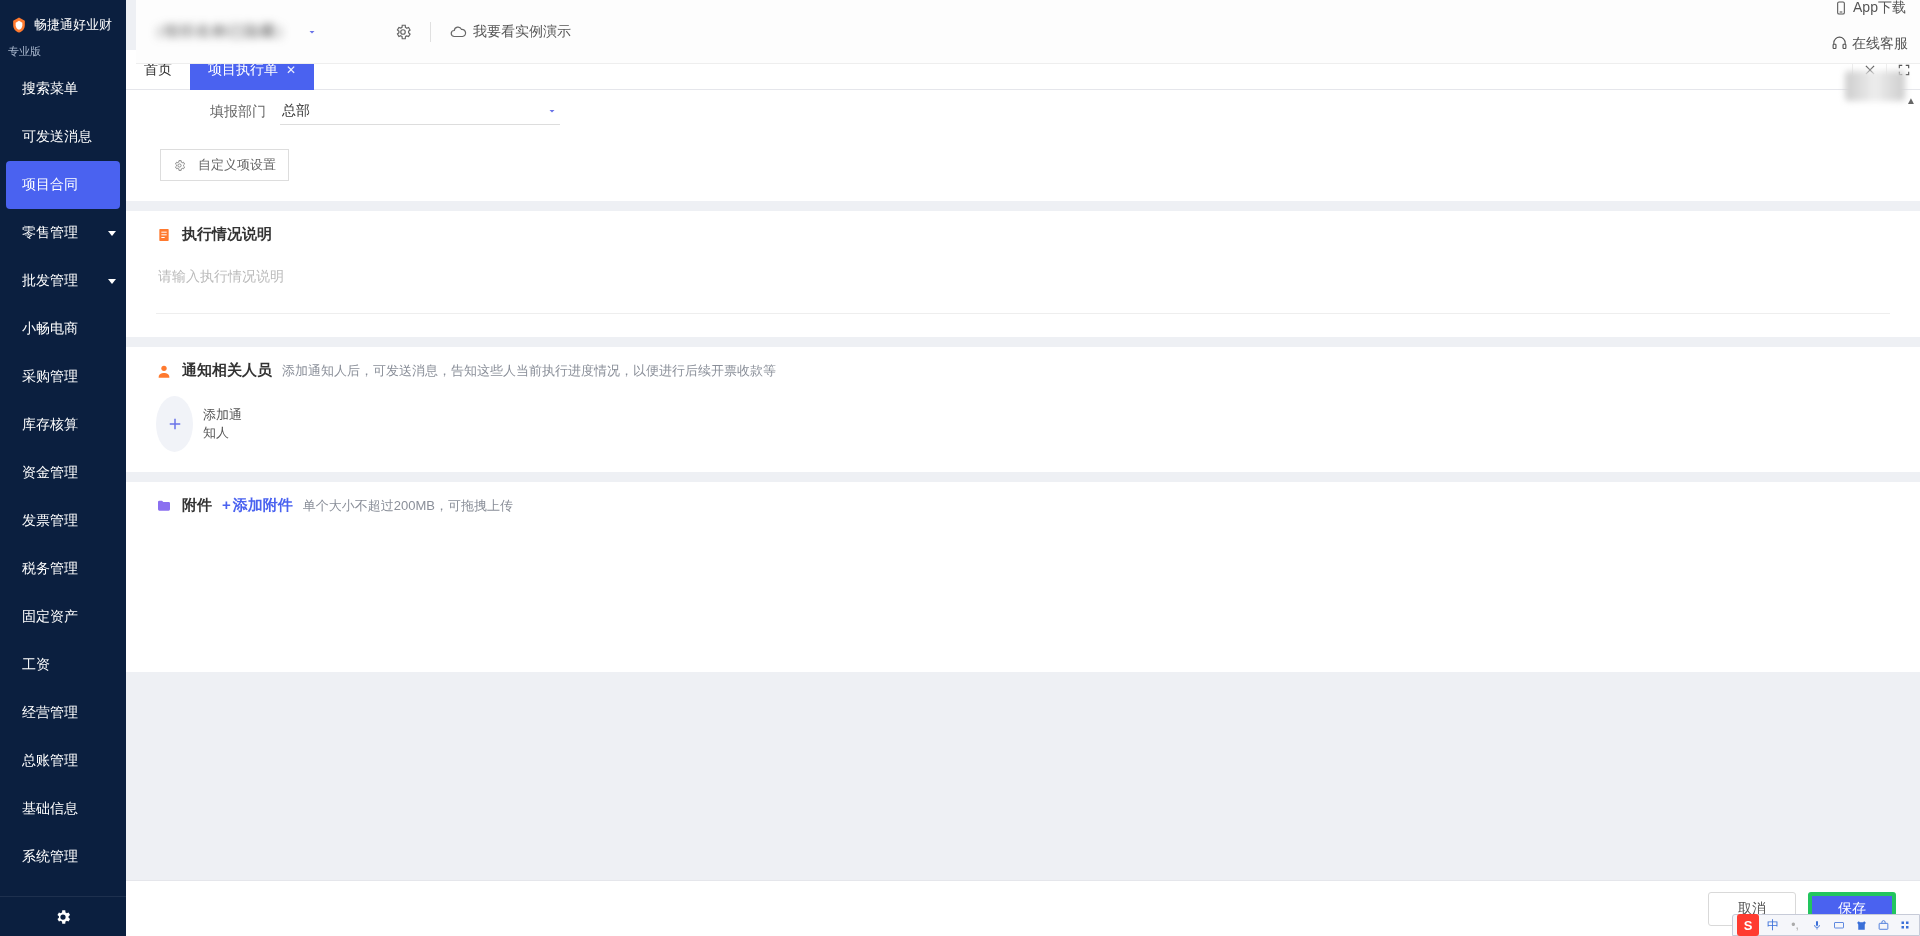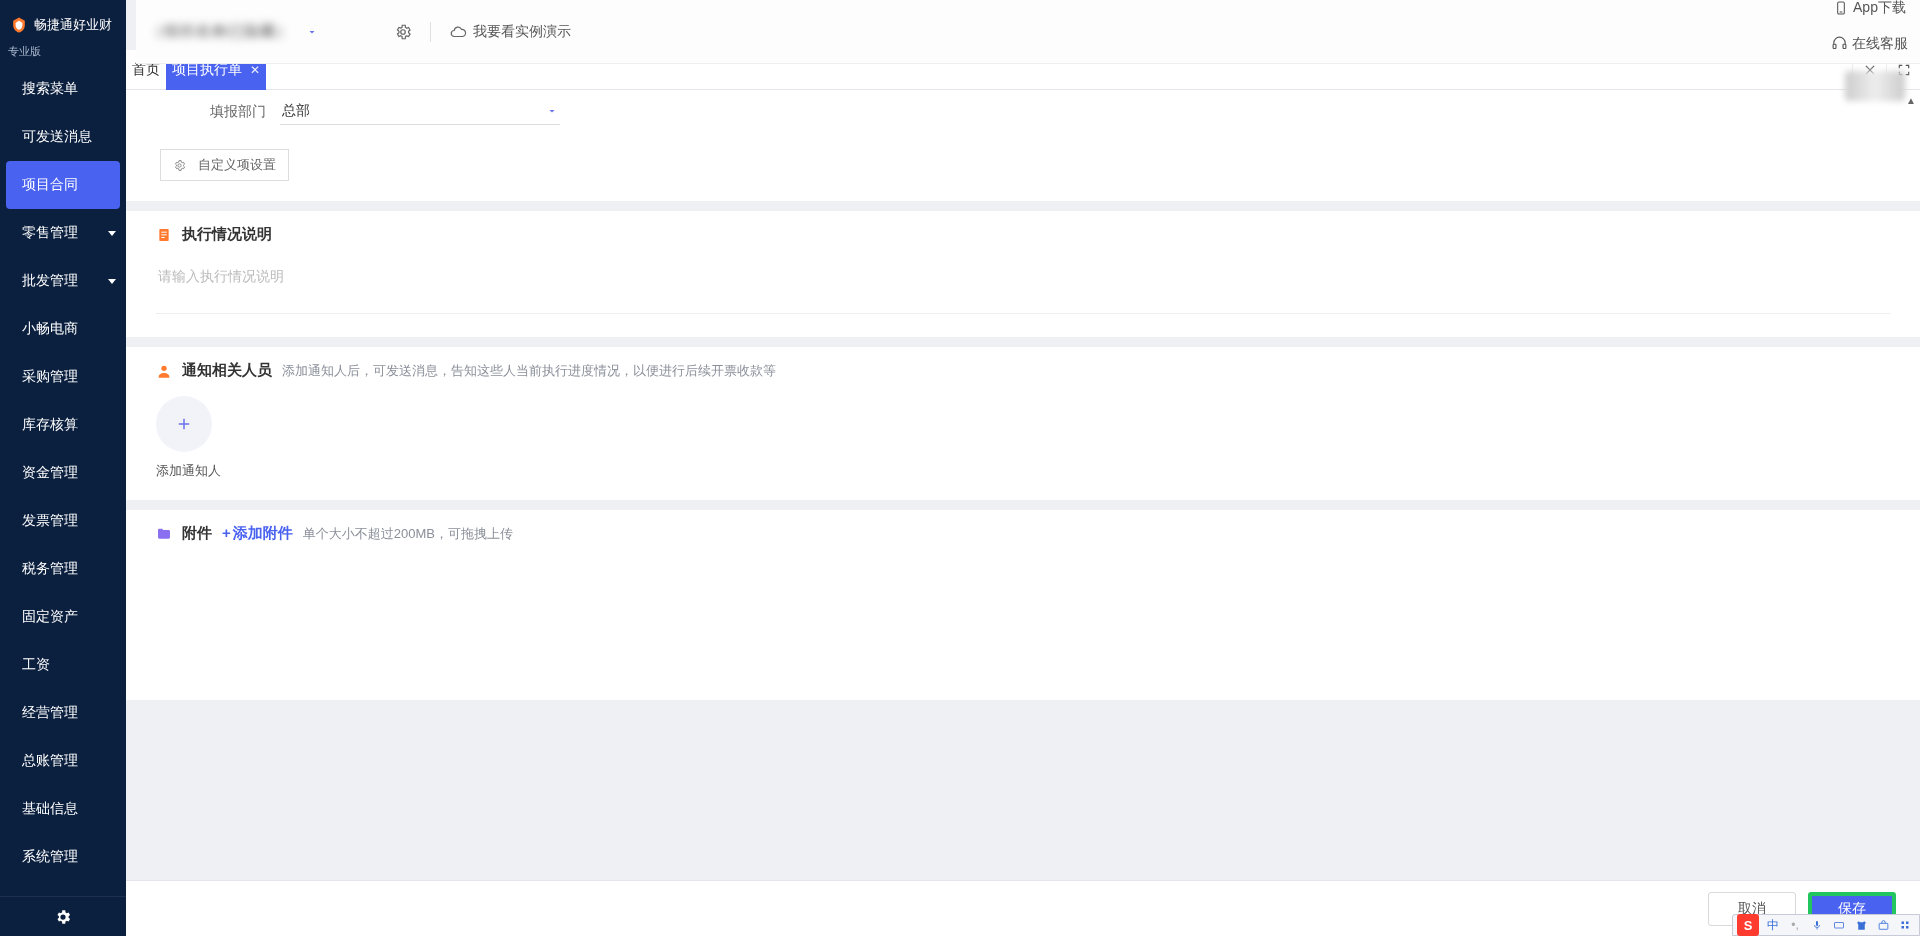--- a/index.html
+++ b/index.html
@@ -27,21 +27,21 @@
 .header-divider { width: 1px; height: 20px; background: #e0e0e0; margin: 0 18px; }
 .demo-link { display: flex; align-items: center; gap: 6px; color: #555; font-size: 14px; cursor: pointer; }
 .header-spacer { flex: 1; }
 .header-actions { display: flex; align-items: center; gap: 18px; flex-direction: column; }
 .header-action { display: flex; align-items: center; gap: 4px; color: #555; font-size: 14px; cursor: pointer; position: relative; }
 .badge { position: absolute; top: -8px; right: -14px; background: #ff4d4f; color: #fff; font-size: 10px; border-radius: 8px; padding: 1px 4px; line-height: 1; }
 .avatar-blurred { width: 60px; height: 30px; background: linear-gradient(90deg, #ccc, #eee, #ccc); filter: blur(3px); border-radius: 4px; margin-left: 10px;}
 
 
 .tabs-row { position: fixed; top: 50px; left: 126px; right: 0; height: 40px; background: #fff; display: flex; align-items: center; border-bottom: 1px solid #e5e6eb; z-index: 89; }
-.tab { height: 40px; display: flex; align-items: center; padding: 0 6px; font-size: 14px; color: #555; cursor: pointer; gap: 8px; }
+.tab { height: 40px; display: flex; align-items: center; padding: 0 18px; font-size: 14px; color: #555; cursor: pointer; gap: 8px; }
 .tab.active { background: #4a62f0; color: #fff; }
 .tab.inactive-plain { color: #333; }
 .tab-close { font-size: 12px; opacity: 0.9; }
 .tabs-spacer { flex: 1; }
 .tabs-btn { width: 34px; height: 40px; display: flex; align-items: center; justify-content: center; border-left: 1px solid #eee; color: #555; cursor: pointer; }
 
 
 .main { position: fixed; top: 90px; left: 126px; right: 0; bottom: 56px; overflow-y: auto; background: #eef0f4; padding: 0; }
 .card { background: #fff; padding: 14px 30px 20px; border-bottom: 10px solid #eef0f4; }
 .card.tight-top { padding-top: 8px; }
@@ -51,21 +51,21 @@
 .field-value { color: #333; font-size: 14px; }
 .field-caret { color: #6872e8; font-size: 12px; }
 .custom-btn { display: inline-flex; align-items: center; gap: 12px; border: 1px solid #ddd; border-radius: 0; padding: 6px 12px; color: #666; font-size: 13px; cursor: pointer; background: #fff; margin-left: 4px; margin-top: 10px;}
 
 .section-header { display: flex; align-items: center; gap: 10px; font-size: 15px; font-weight: 600; color: #333; margin-bottom: 16px; }
 .section-icon { width: 16px; height: 16px; display: flex; align-items: center; justify-content: center; }
 .section-hint { font-size: 13px; color: #8a8f99; font-weight: 400; }
 .textarea-field { width: 100%; border: none; border-bottom: 1px solid #eee; padding: 8px 2px; color: #333; font-size: 14px; resize: none; outline: none; min-height: 54px; background: transparent; }
 .textarea-field::placeholder { color: #bbb; }
 
-.add-notify-box { display: flex; flex-direction: column; gap: 10px; width: 90px; }
+.add-notify-box { display: flex; align-items: center; gap: 10px; width: 90px; }
 .add-circle { width: 56px; height: 56px; border-radius: 50%; background: #f1f3f8; display: flex; align-items: center; justify-content: center; color: #6872e8; font-size: 24px; cursor: pointer; }
 .add-notify-label { font-size: 13px; color: #555; }
 
 .link-blue { color: #4a62f0; cursor: pointer; }
 .plus-sm { color: #4a62f0; font-weight: bold; margin-right: 2px;}
 
 
 .footer { position: fixed; bottom: 0; left: 126px; right: 0; height: 56px; background: #fff; border-top: 1px solid #e5e6eb; display: flex; align-items: center; justify-content: flex-end; padding: 0 24px; gap: 12px; z-index: 95; }
 .btn { min-width: 88px; height: 34px; border-radius: 3px; font-size: 14px; cursor: pointer; display: flex; align-items: center; justify-content: center; }
 .btn-default { background: #fff; border: 1px solid #d9d9d9; color: #555; }

